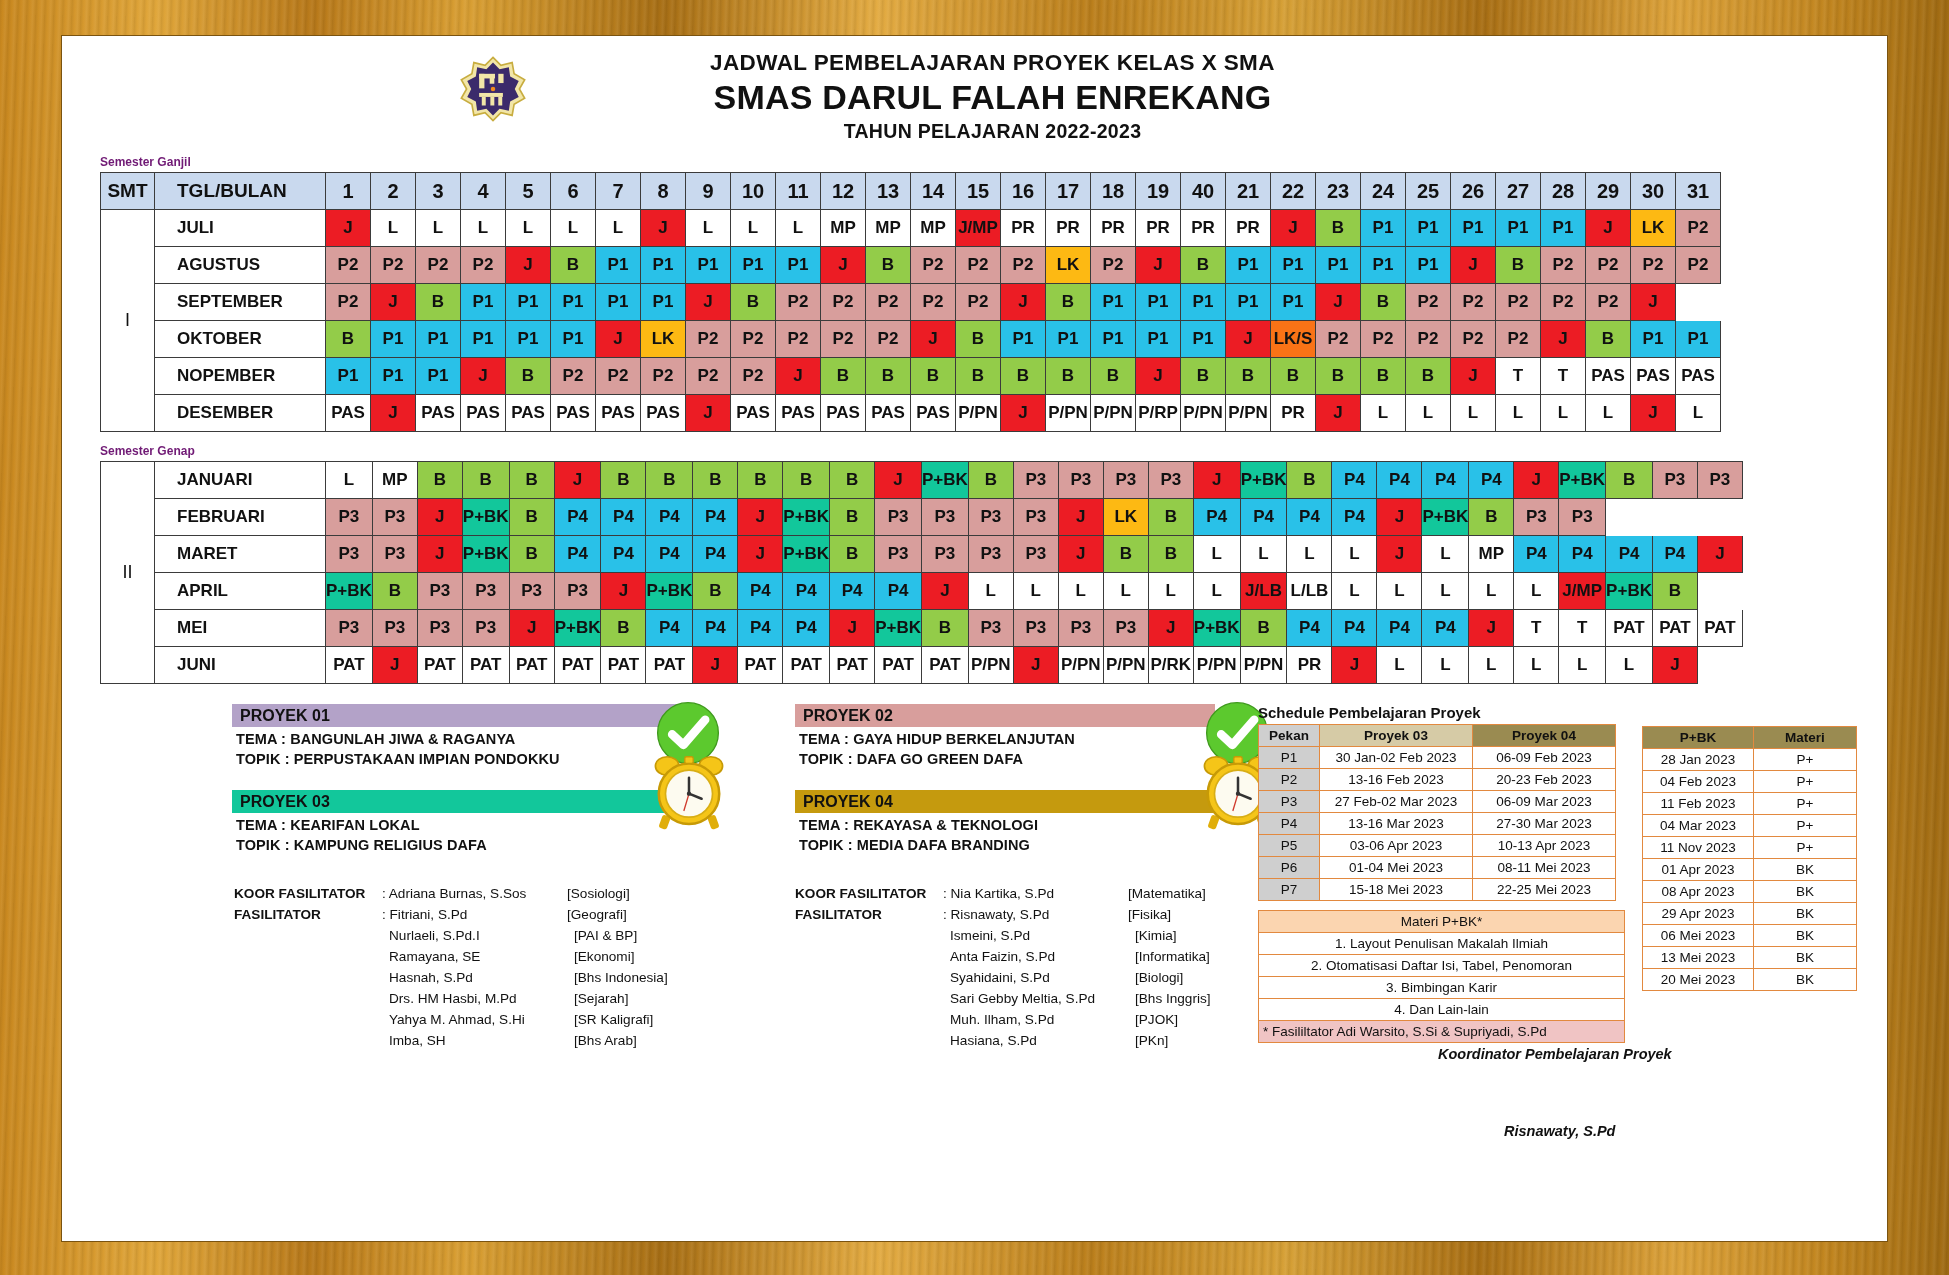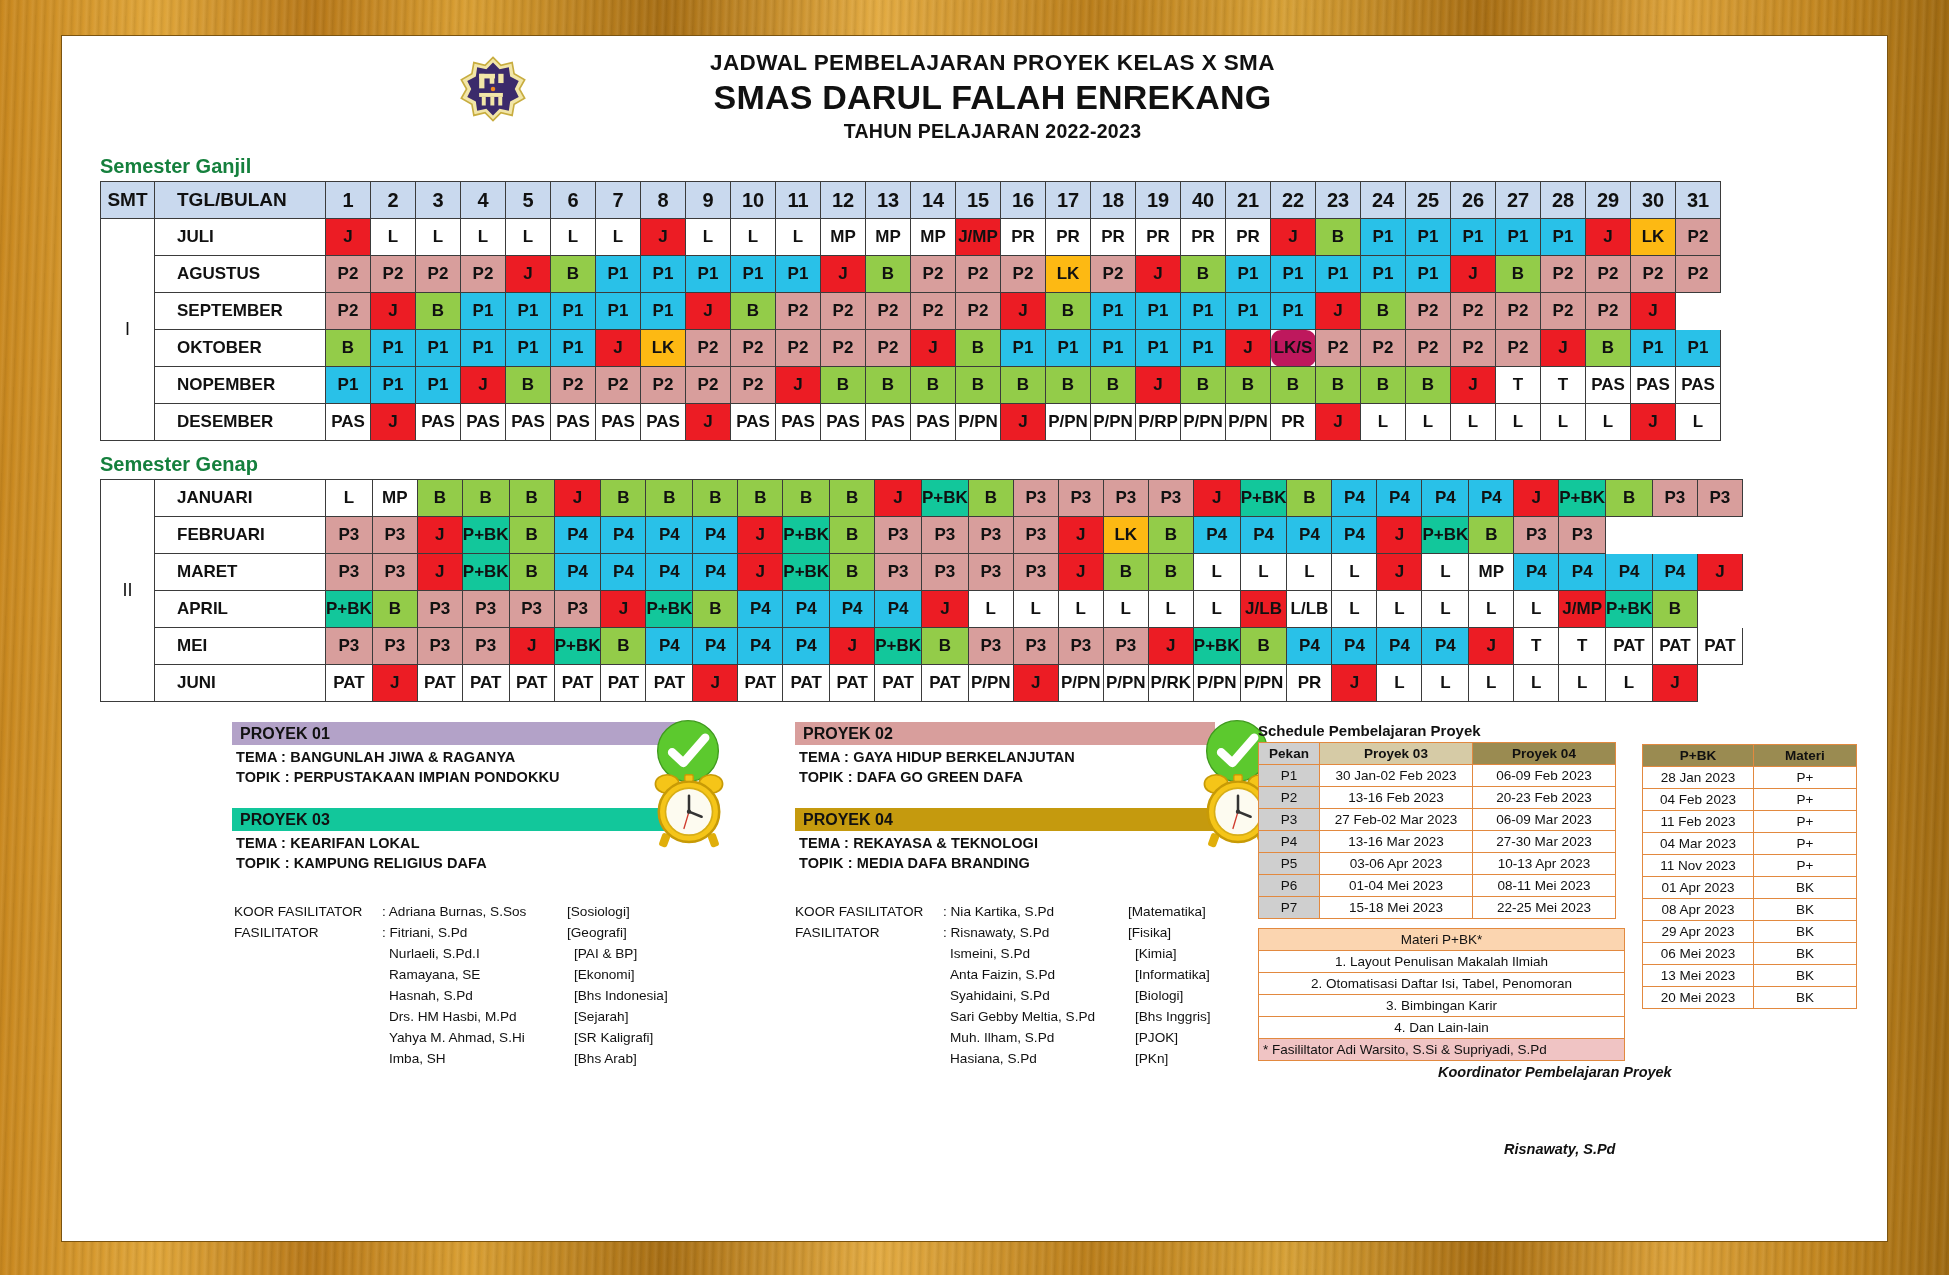--- a/index.html
+++ b/index.html
@@ -19,21 +19,21 @@
     position:absolute;left:62px;top:36px;width:1825px;height:1205px;
     background:#fff;box-shadow:0 0 0 1px #7a5310;
   }
   
   .hdr{position:relative;padding-top:14px;text-align:center;padding-left:36px;}
   .hdr h1{margin:0;font-size:22.5px;font-weight:bold;letter-spacing:.4px;color:#111;}
   .hdr h2{margin:2px 0 0;font-size:34px;font-weight:bold;letter-spacing:.2px;color:#111;}
   .hdr h3{margin:3px 0 0;font-size:19.5px;font-weight:bold;letter-spacing:.3px;color:#111;}
   .logo{position:absolute;left:398px;top:20px;width:66px;height:66px;}
   
-  .semlabel{font-size:20px;font-weight:bold;color:#15803d;margin:12px 0 3px 38px;}
+  .semlabel{font-size:12px;font-weight:bold;color:#701a75;margin:12px 0 3px 38px;}
   .caltbl{border-collapse:collapse;margin-left:38px;table-layout:fixed;}
   .caltbl td,.caltbl th{
     border:1px solid #3b3b3b;height:36px;text-align:center;
     font-size:17px;font-weight:bold;color:#111;padding:0;
     font-family:"Liberation Sans", sans-serif;
   }
   .caltbl th{background:#c9d9ee;font-size:19px;}
   .c-smt{width:53px;}
   .c-mon{width:148px;text-align:left !important;padding-left:22px !important;font-size:17px;}
   .c-day{width:44px;}
@@ -44,36 +44,36 @@
   .v-L,.v-B-plain,.v-white{background:#ffffff;color:#111;}
   .v-PAS{background:#ffffff;color:#111;font-size:15px;}
   .v-PAT{background:#ffffff;color:#111;font-size:15px;}
   .v-PPN{background:#ffffff;color:#111;font-size:14px;}
   .v-P1{background:#29c1e8;color:#111;}
   .v-P2{background:#d89e9c;color:#111;}
   .v-P3{background:#d89e9c;color:#111;}
   .v-P4{background:#29c1e8;color:#111;}
   .v-B{background:#93cc49;color:#111;}
   .v-LK{background:#fdb913;color:#ec1c24;}
-  .v-LKS{background:#be185d;color:#ec1c24;font-size:14px;border-radius:10px;}
+  .v-LKS{background:#f97316;color:#ec1c24;font-size:14px;}
   .v-JMP{background:#ec1c24;color:#ffe400;font-size:13px;}
   .v-JLB{background:#ec1c24;color:#ffe400;font-size:13px;}
   .v-LLB{background:#ffffff;color:#111;font-size:13px;}
   .v-PBK{background:#12c79b;color:#111;font-size:14px;}
   .v-empty{background:#ffffff;border-color:#fff !important;}
   
   .bottom{position:relative;margin:14px 0 0 0;height:455px;}
   .proykbox{position:absolute;}
   .proyk-bar{height:23px;line-height:23px;font-size:16px;font-weight:bold;color:#111;padding-left:8px;}
   .proyk-line{font-size:14.5px;font-weight:bold;color:#111;margin-top:4px;padding-left:4px;letter-spacing:.1px;}
   .checkicon{position:absolute;width:66px;height:66px;}
   .clockicon{position:absolute;width:84px;height:84px;}
   .faslist{position:absolute;font-size:13.6px;color:#111;}
   .faslist .row{display:flex;height:21px;align-items:flex-start;}
-  .faslist .lbl{width:148px;font-weight:normal;}
+  .faslist .lbl{width:148px;font-weight:bold;}
   .faslist .nm{width:185px;}
   .faslist .sub{width:150px;}
   
   .schedtitle{font-size:15px;font-weight:bold;color:#111;}
   .stbl{border-collapse:collapse;table-layout:fixed;}
   .stbl td,.stbl th{border:1px solid #e2893f;font-size:13.5px;color:#111;height:21px;text-align:center;padding:0 3px;}
   .stbl th{font-weight:bold;}
   .th-pekan{background:#cfcfcf;font-size:14px;}
   .th-p3{background:#d6cba6;font-size:15px;}
   .th-p4{background:#9a8b51;color:#fff;font-size:15px;}

